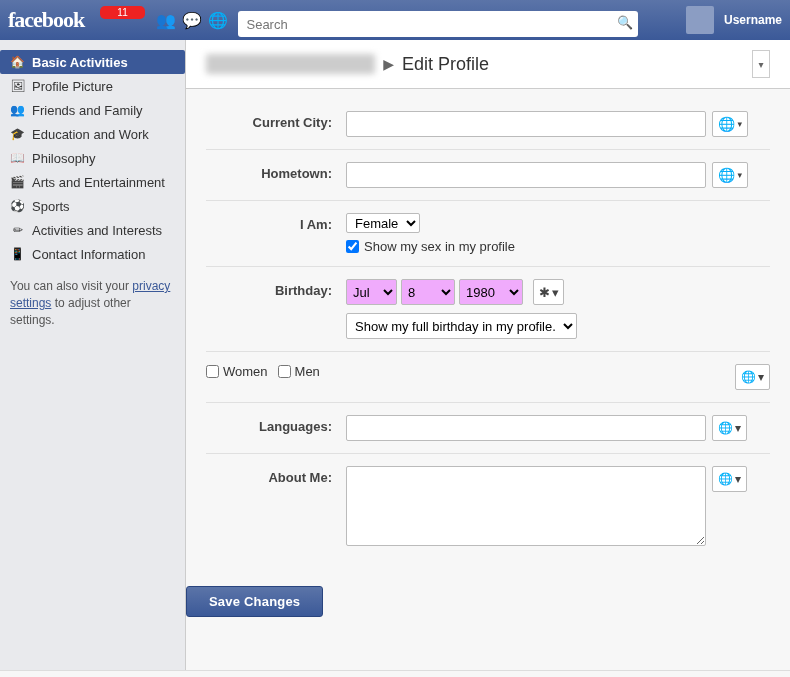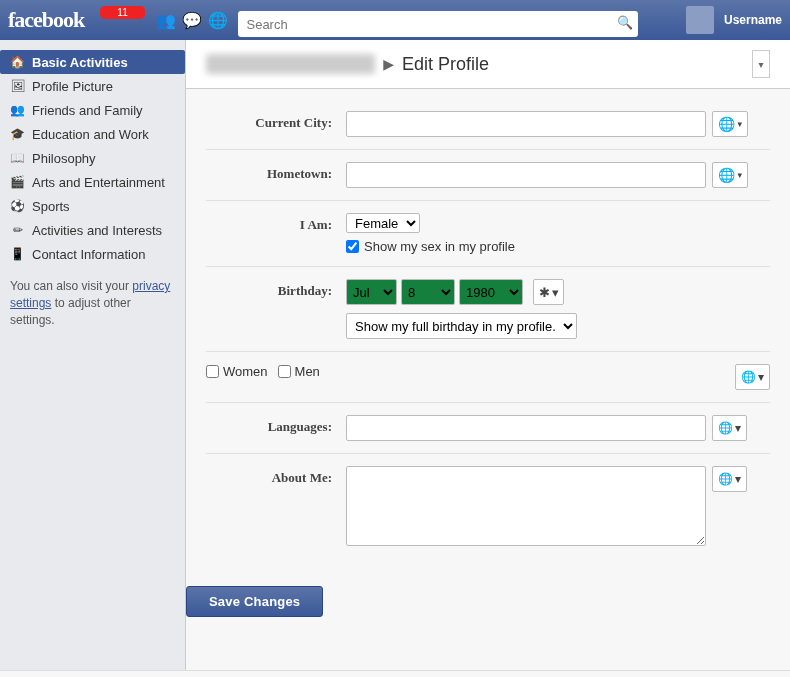--- a/index.html
+++ b/index.html
@@ -196,21 +196,20 @@
     .form-row:last-of-type { border-bottom: none; }
     .form-label {
       width: 140px;
       min-width: 140px;
       text-align: right;
       padding-right: 14px;
       padding-top: 4px;
       font-weight: bold;
       font-size: 13px;
       color: #444;
-      font-family: Liberation Serif, serif;
     }
     .form-field {
       flex: 1;
       display: flex;
       align-items: flex-start;
       gap: 6px;
       flex-wrap: wrap;
     }
     .form-input {
       width: 360px;
@@ -281,21 +280,21 @@
       display: flex;
       align-items: center;
       gap: 4px;
     }
     .birthday-dropdown {
       height: 26px;
       border: 1px solid #bbb;
       border-radius: 2px;
       padding: 4px 2px;
       font-size: 13px;
-      background: #15803d;
+      background: #f0abfc;
       cursor: pointer;
     }
     .birthday-privacy {
       margin-left: 10px;
       display: flex;
       align-items: center;
       gap: 2px;
       background: #fff;
       border: 1px solid #bbb;
       border-radius: 2px;

